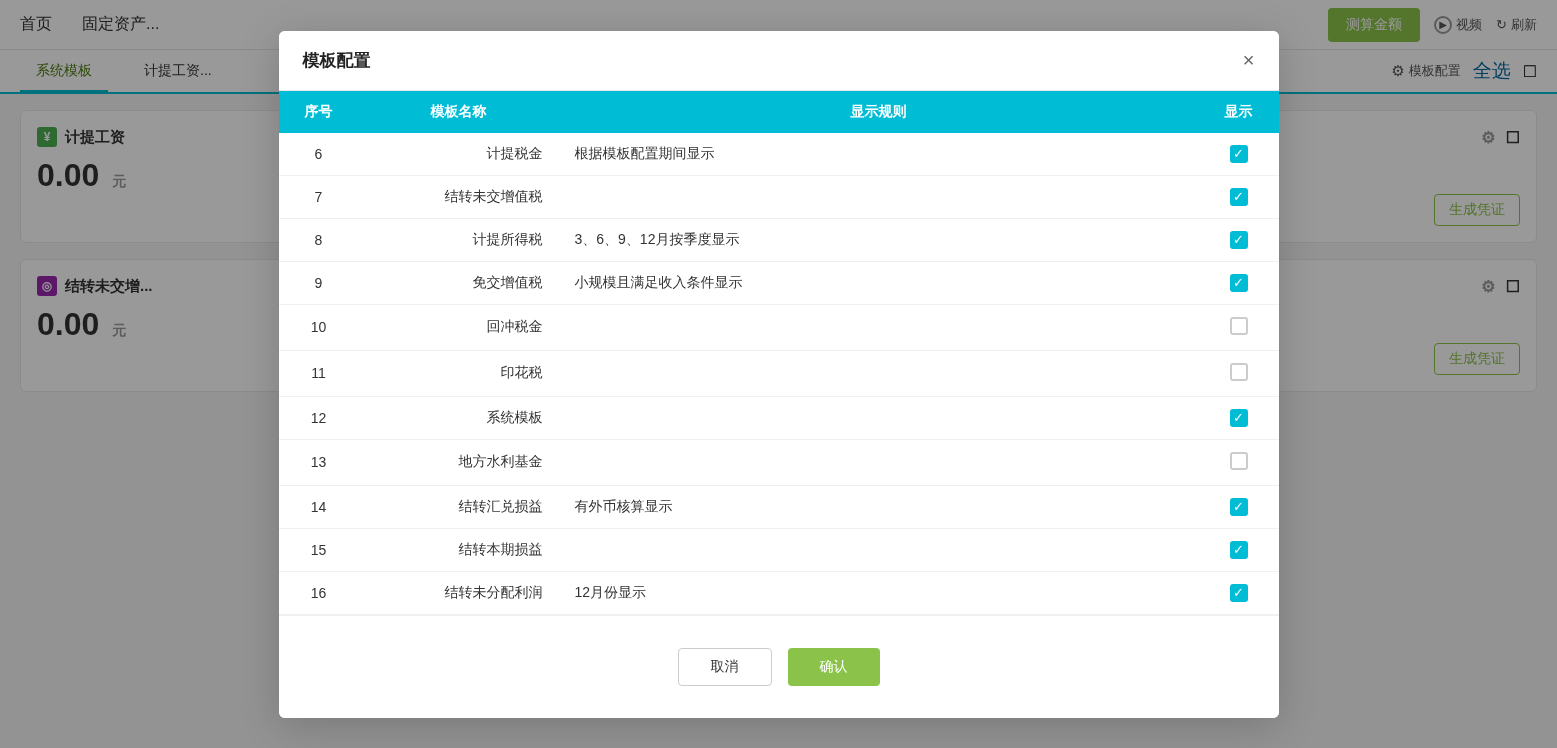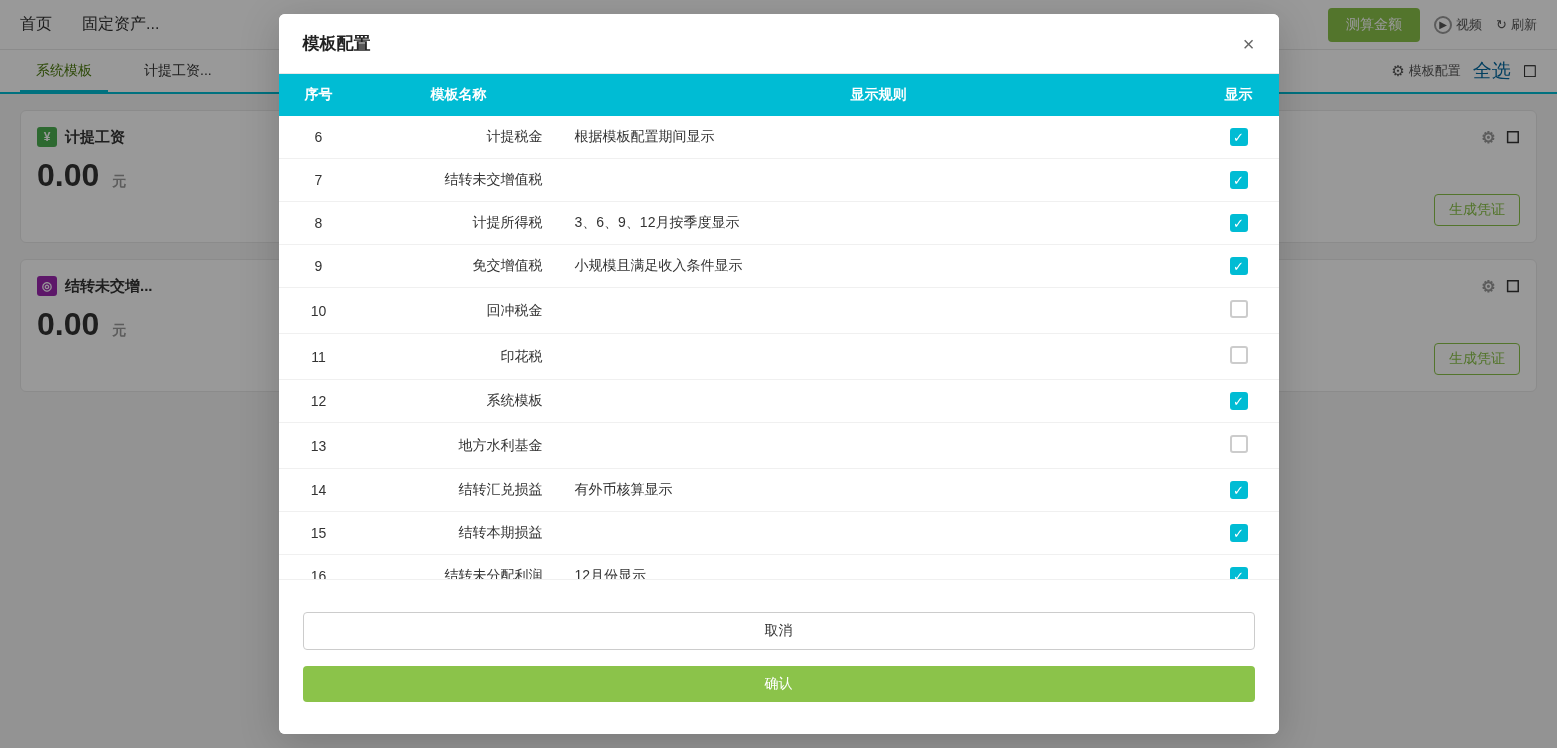--- a/index.html
+++ b/index.html
@@ -263,21 +263,20 @@
     }
 
     
     .modal-footer {
       padding: 32px 24px;
       display: flex;
       justify-content: center;
       gap: 16px;
       border-top: 1px solid #f0f0f0;
       background: #fff;
-      flex-direction: column;
     }
     .btn-cancel {
       background: #fff;
       border: 1px solid #ccc;
       border-radius: 4px;
       padding: 9px 32px;
       font-size: 14px;
       cursor: pointer;
       color: #333;
     }

